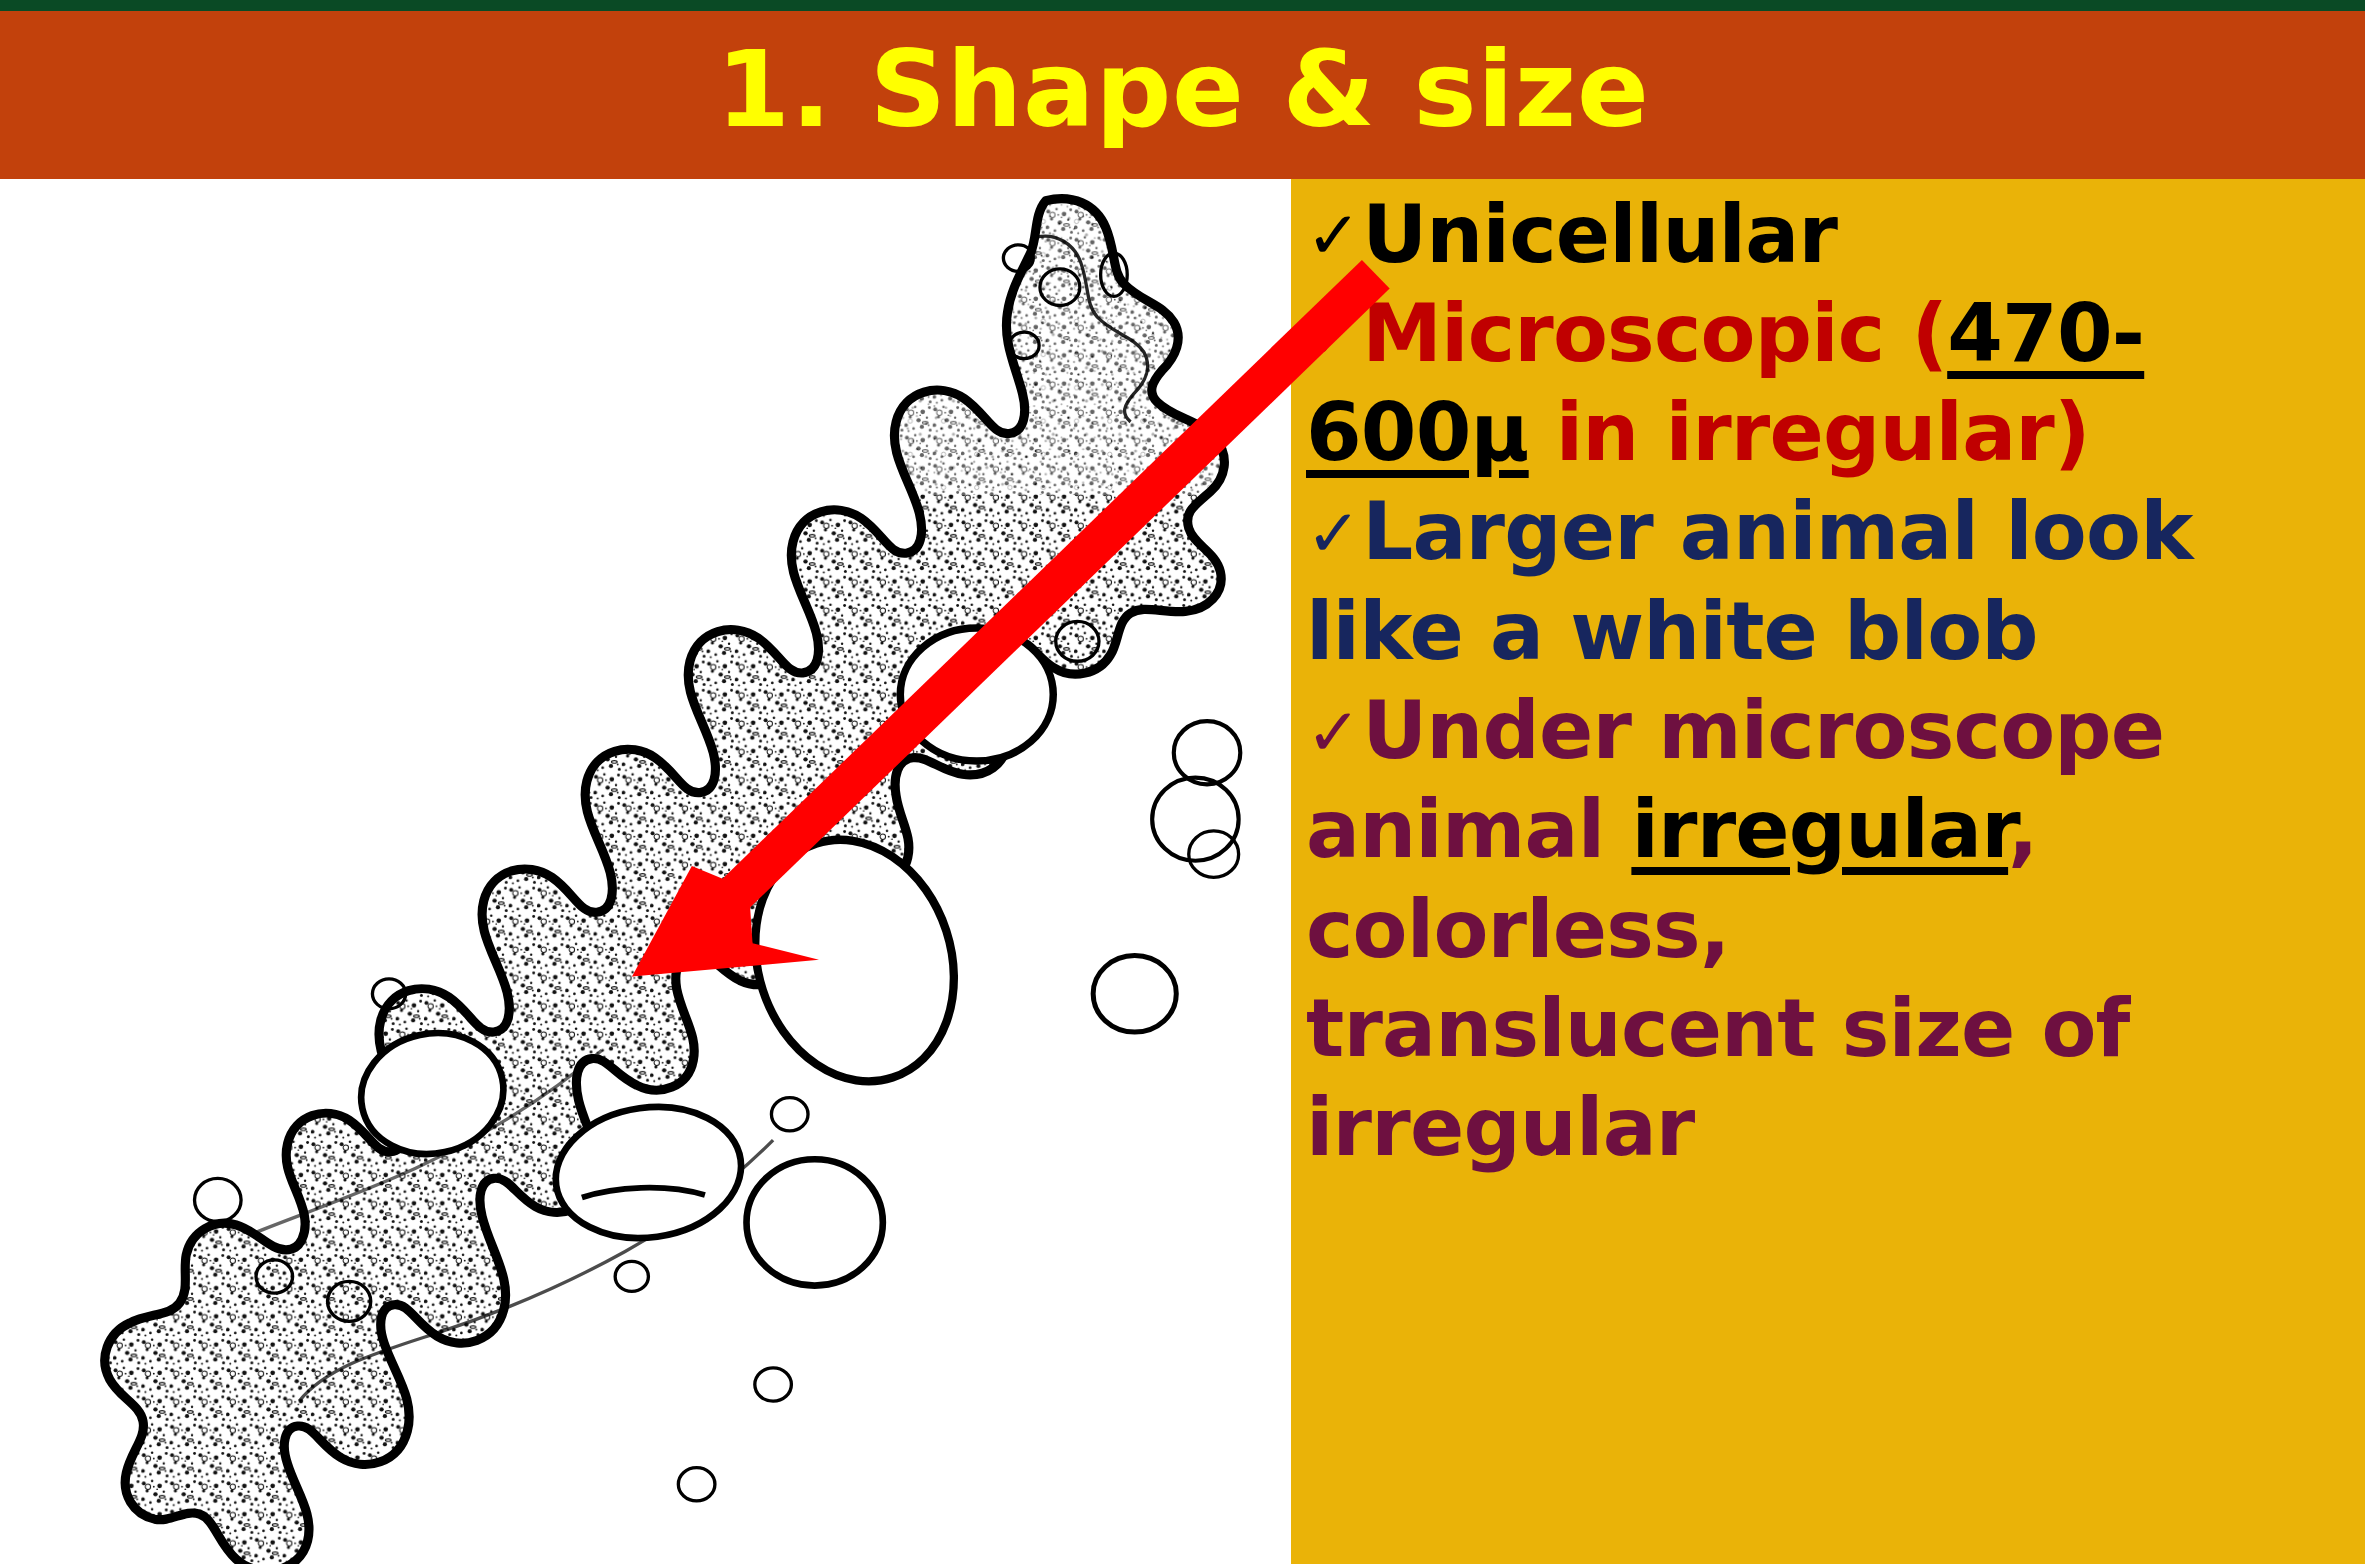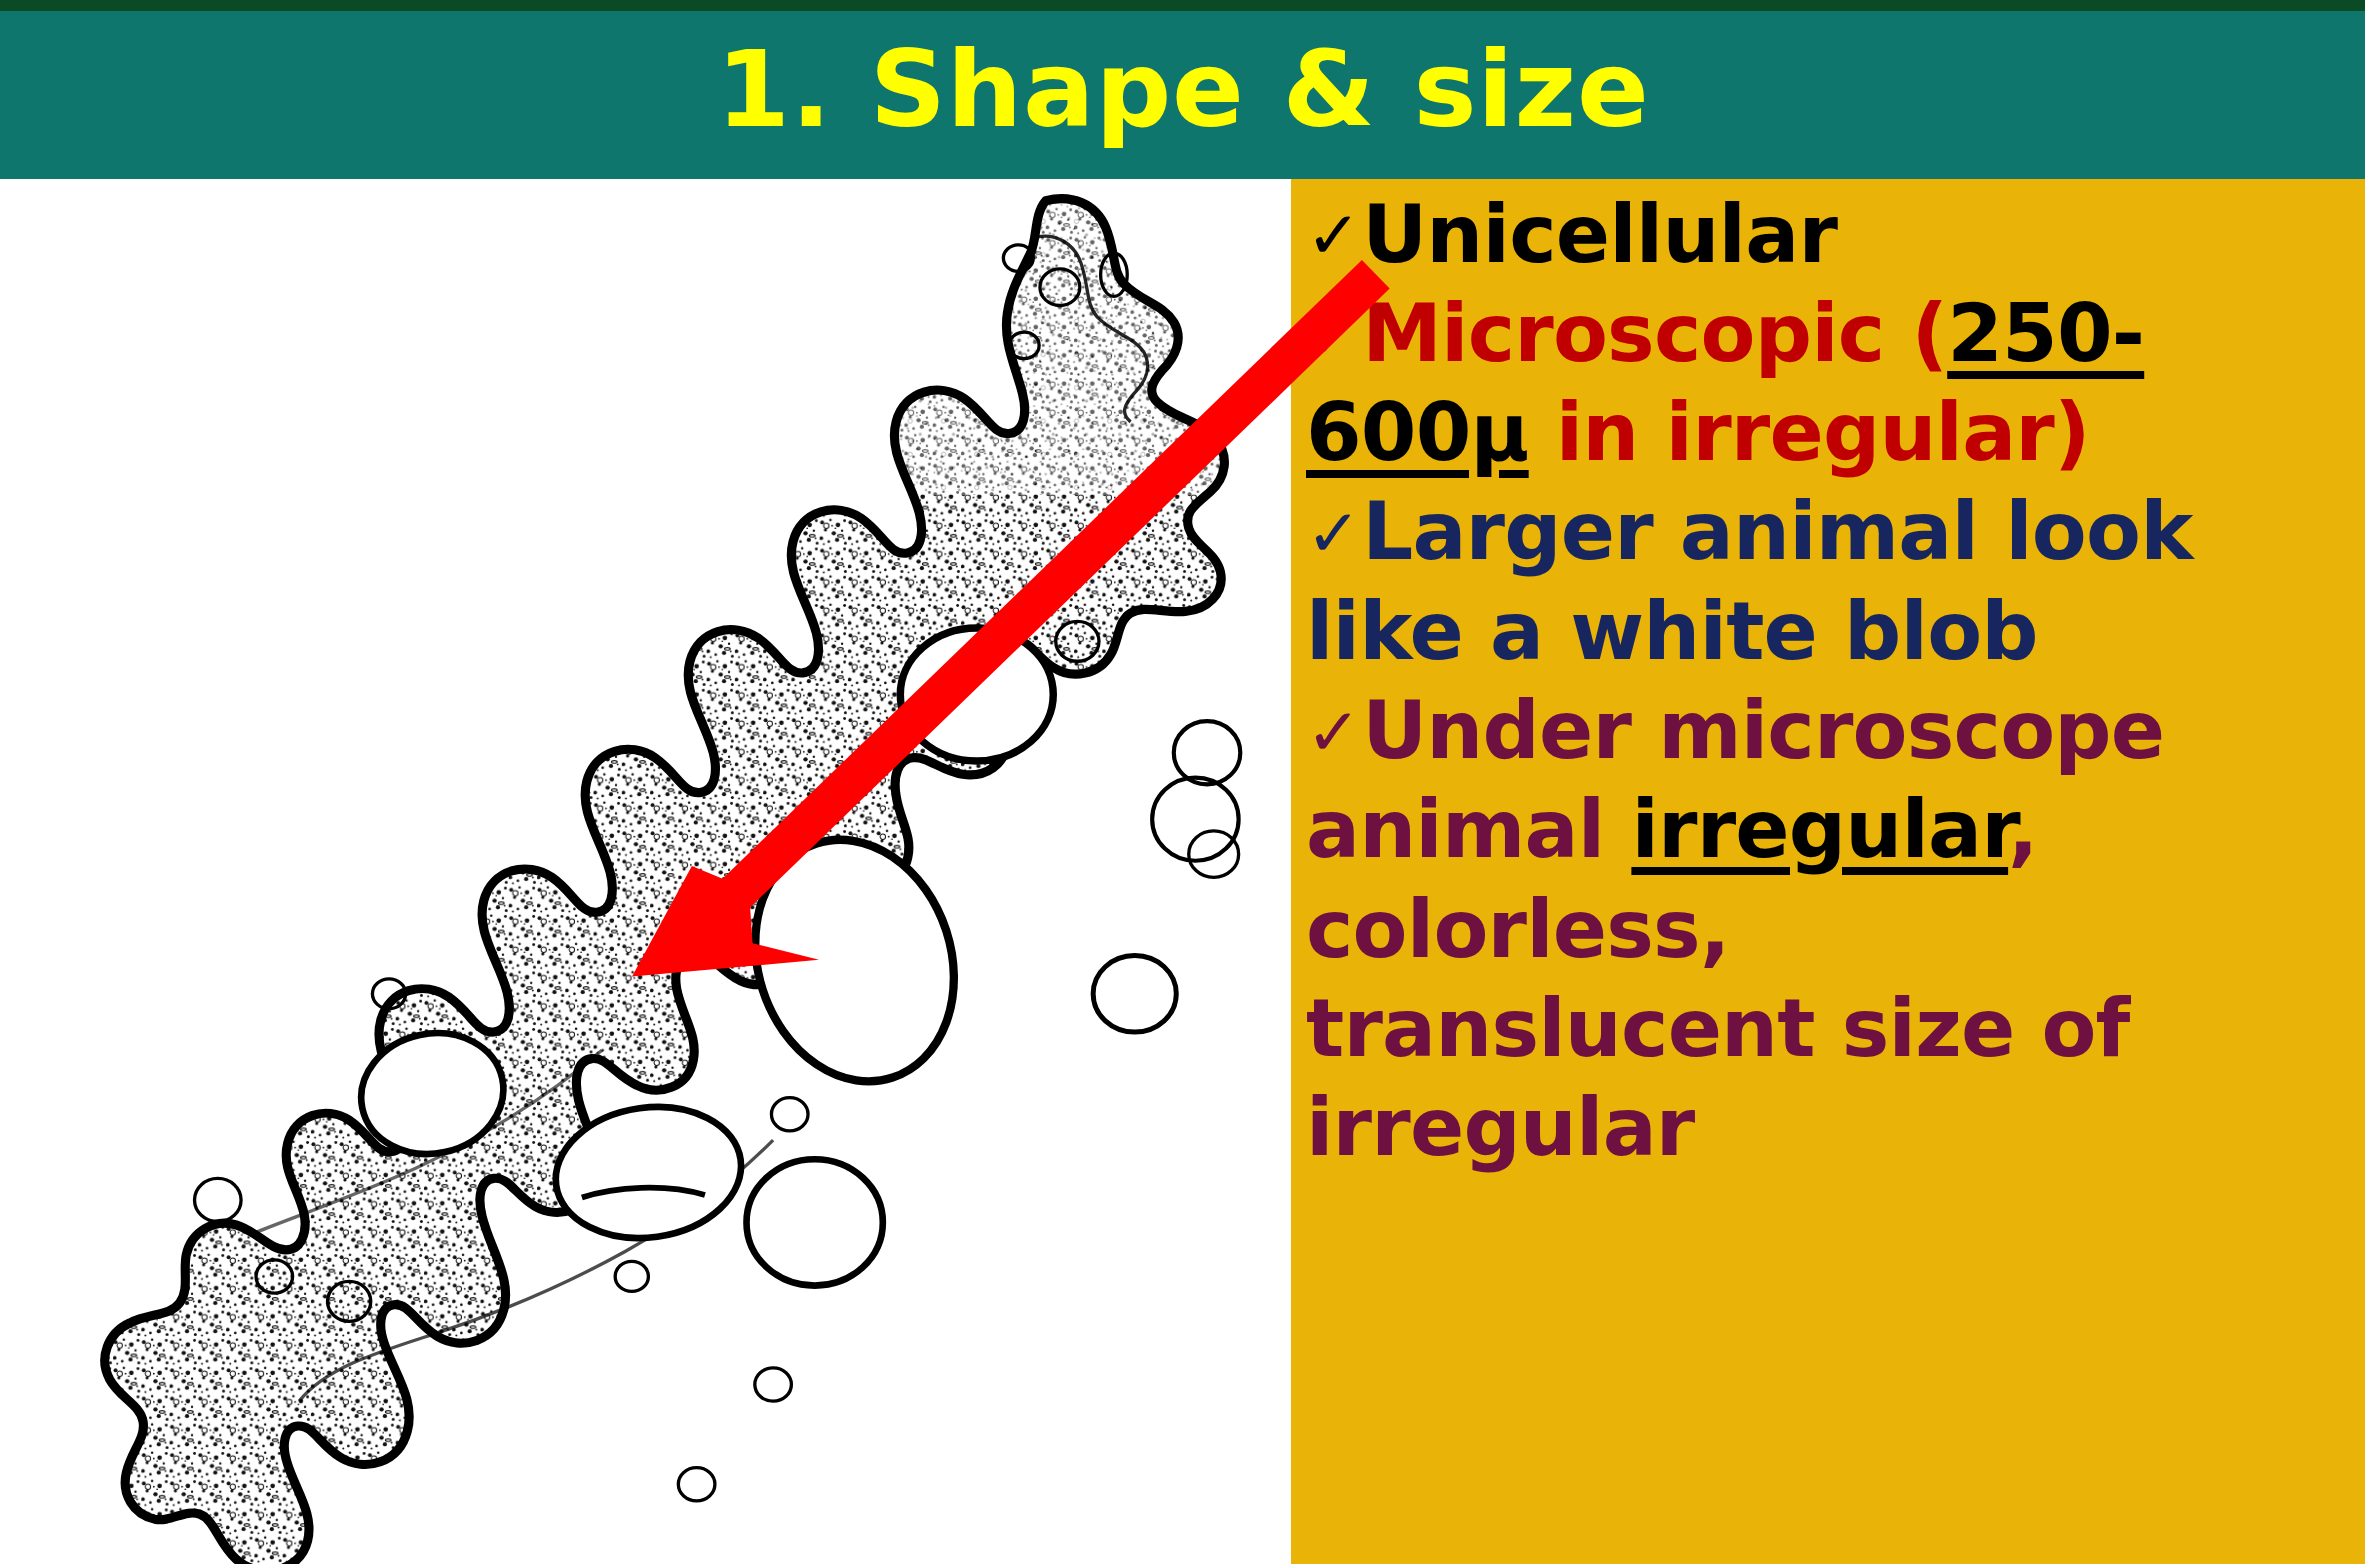--- a/index.html
+++ b/index.html
@@ -27,21 +27,21 @@
     left: 0; top: 0;
     width: 2366px;
     height: 10.8px;
     background: #0A4A25;
   }
   .header {
     position: absolute;
     left: 0; top: 10.8px;
     width: 2366px;
     height: 196px;
-    background: #0f766e;
+    background: #c2410c;
     overflow: hidden;
   }
   .title {
     position: absolute;
     left: 0; top: -3.3px;
     width: 2366px;
     text-align: center;
     color: #FFFF00;
     font-family: "DejaVu Sans", sans-serif;
     font-weight: bold;
@@ -468,21 +468,21 @@
   </div>
 
   <div class="text-panel">
     <div class="bullets">
 
       <div class="bullet b-black">
         <span class="check">✓</span><span>Unicellular</span>
       </div>
 
       <div class="bullet b-red">
-        <span class="check">✓</span><span>Microscopic (</span><span class="u">250-</span>
+        <span class="check">✓</span><span>Microscopic (</span><span class="u">470-</span>
       </div>
       <div class="bullet b-red">
         <span class="u">600µ</span><span> in irregular)</span>
       </div>
 
       <div class="bullet b-navy">
         <span class="check">✓</span><span>Larger animal look</span>
       </div>
       <div class="bullet b-navy">
         <span>like a white blob</span>

